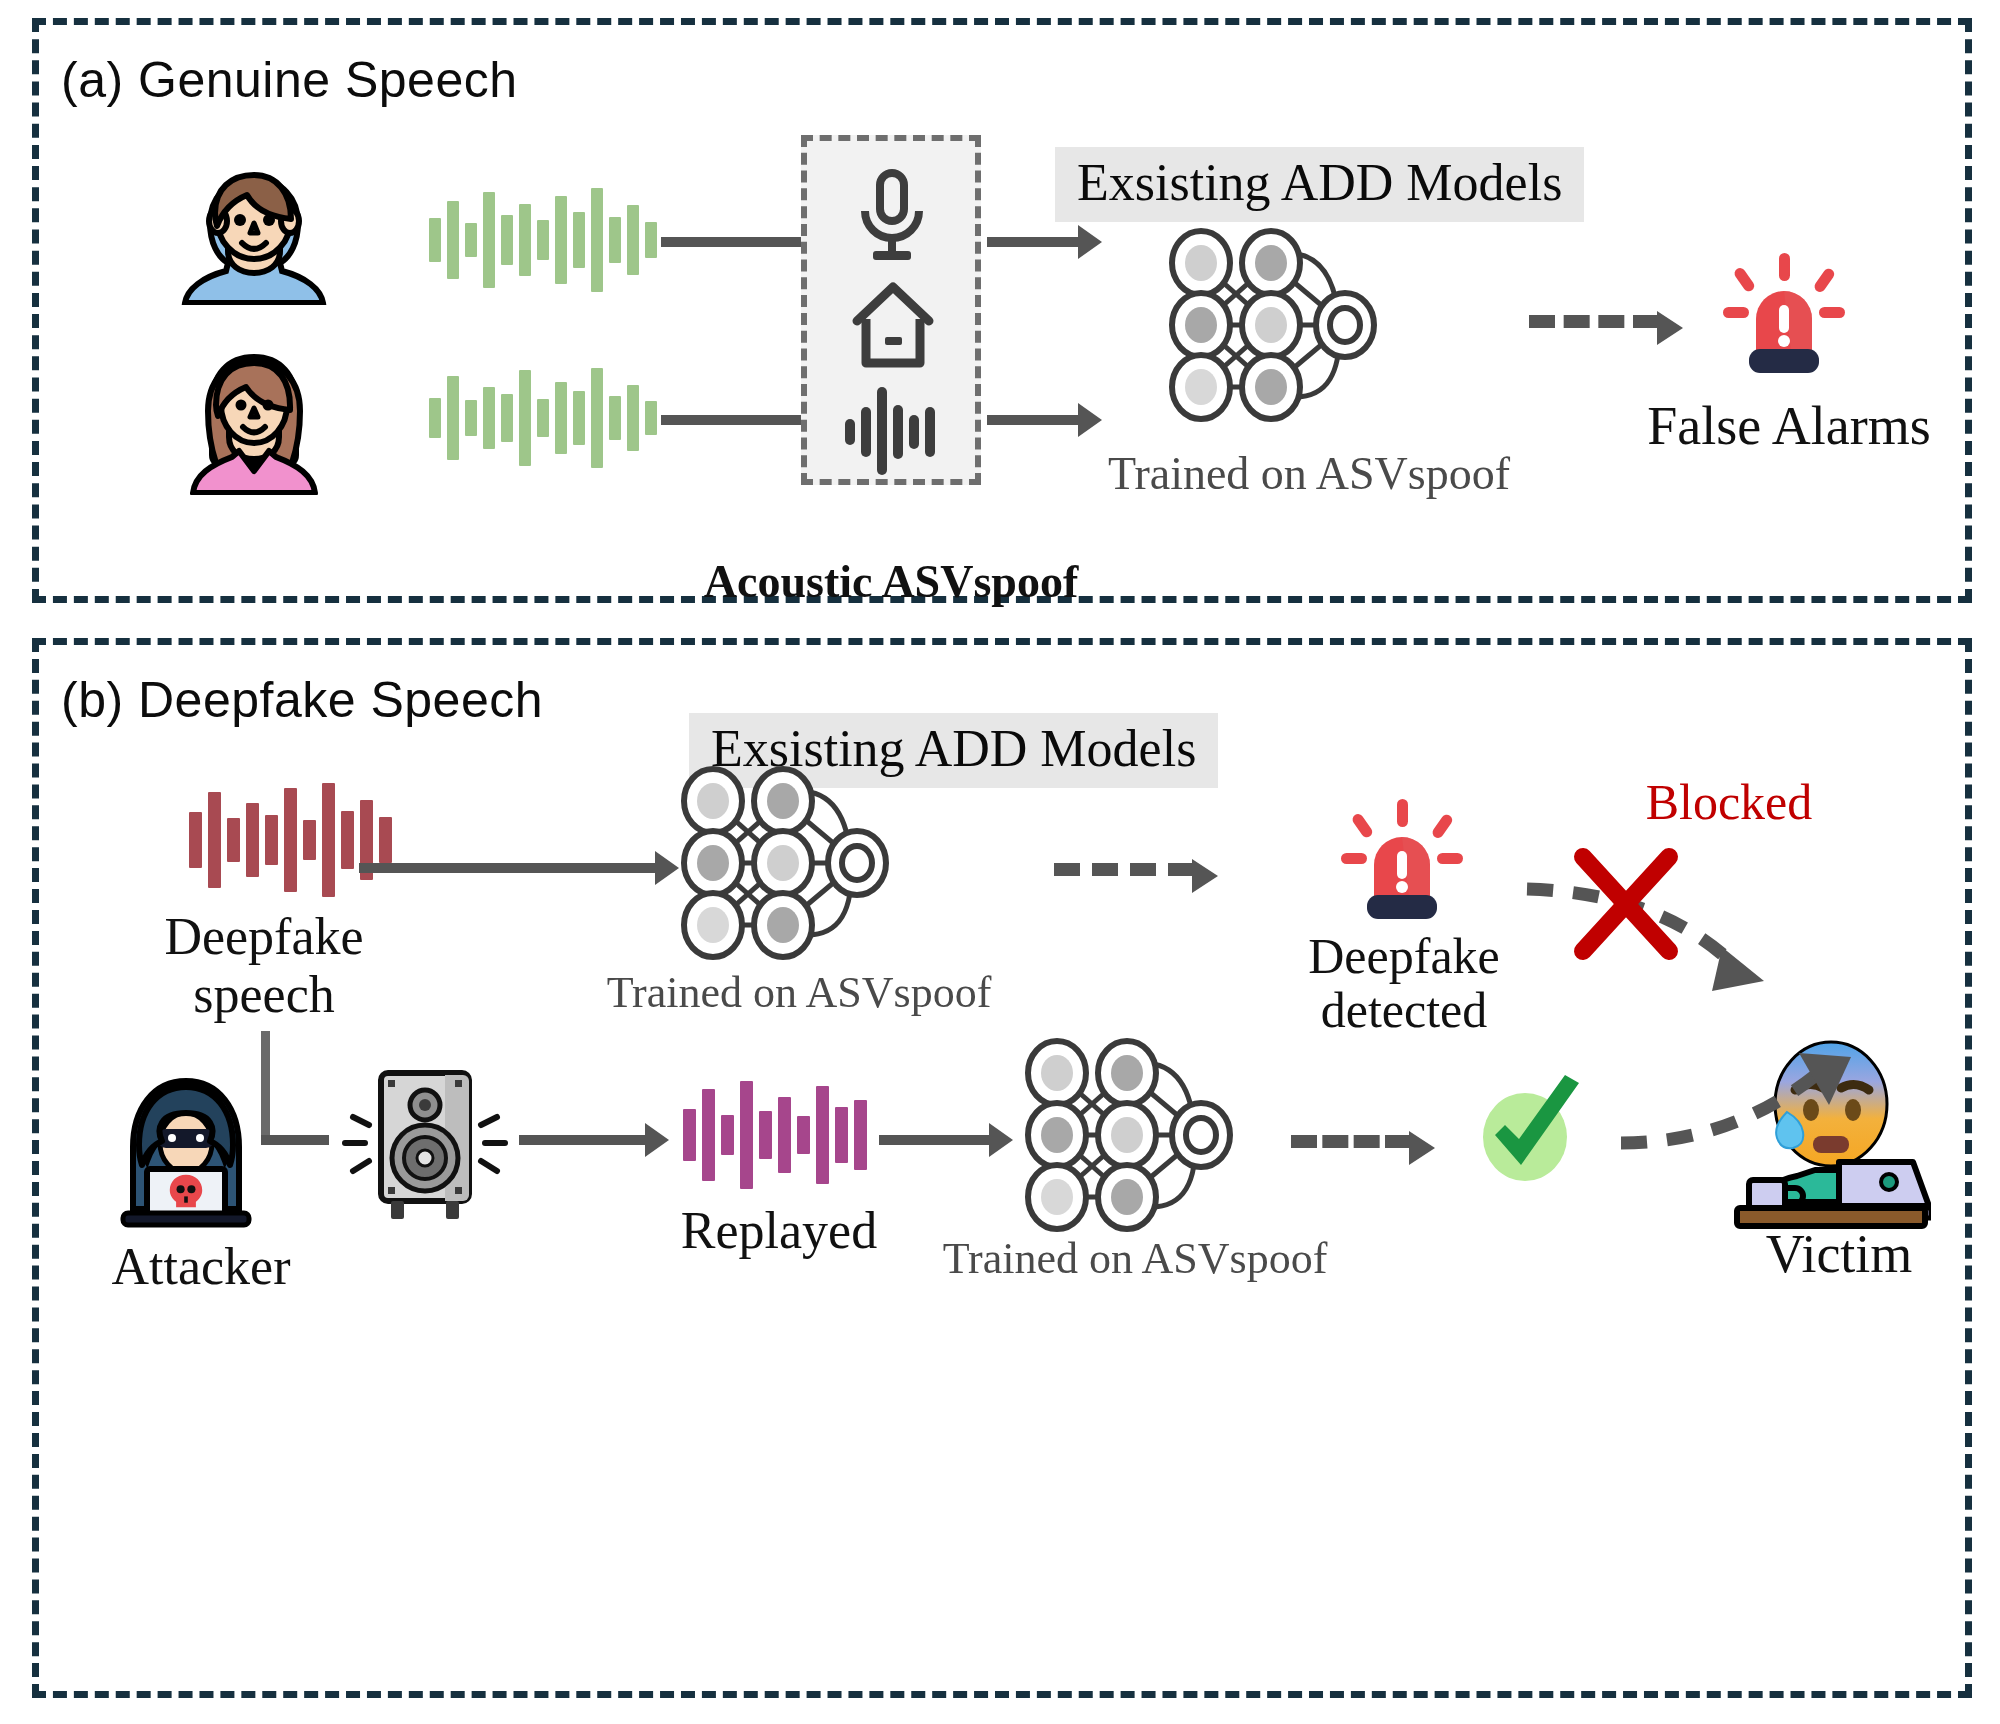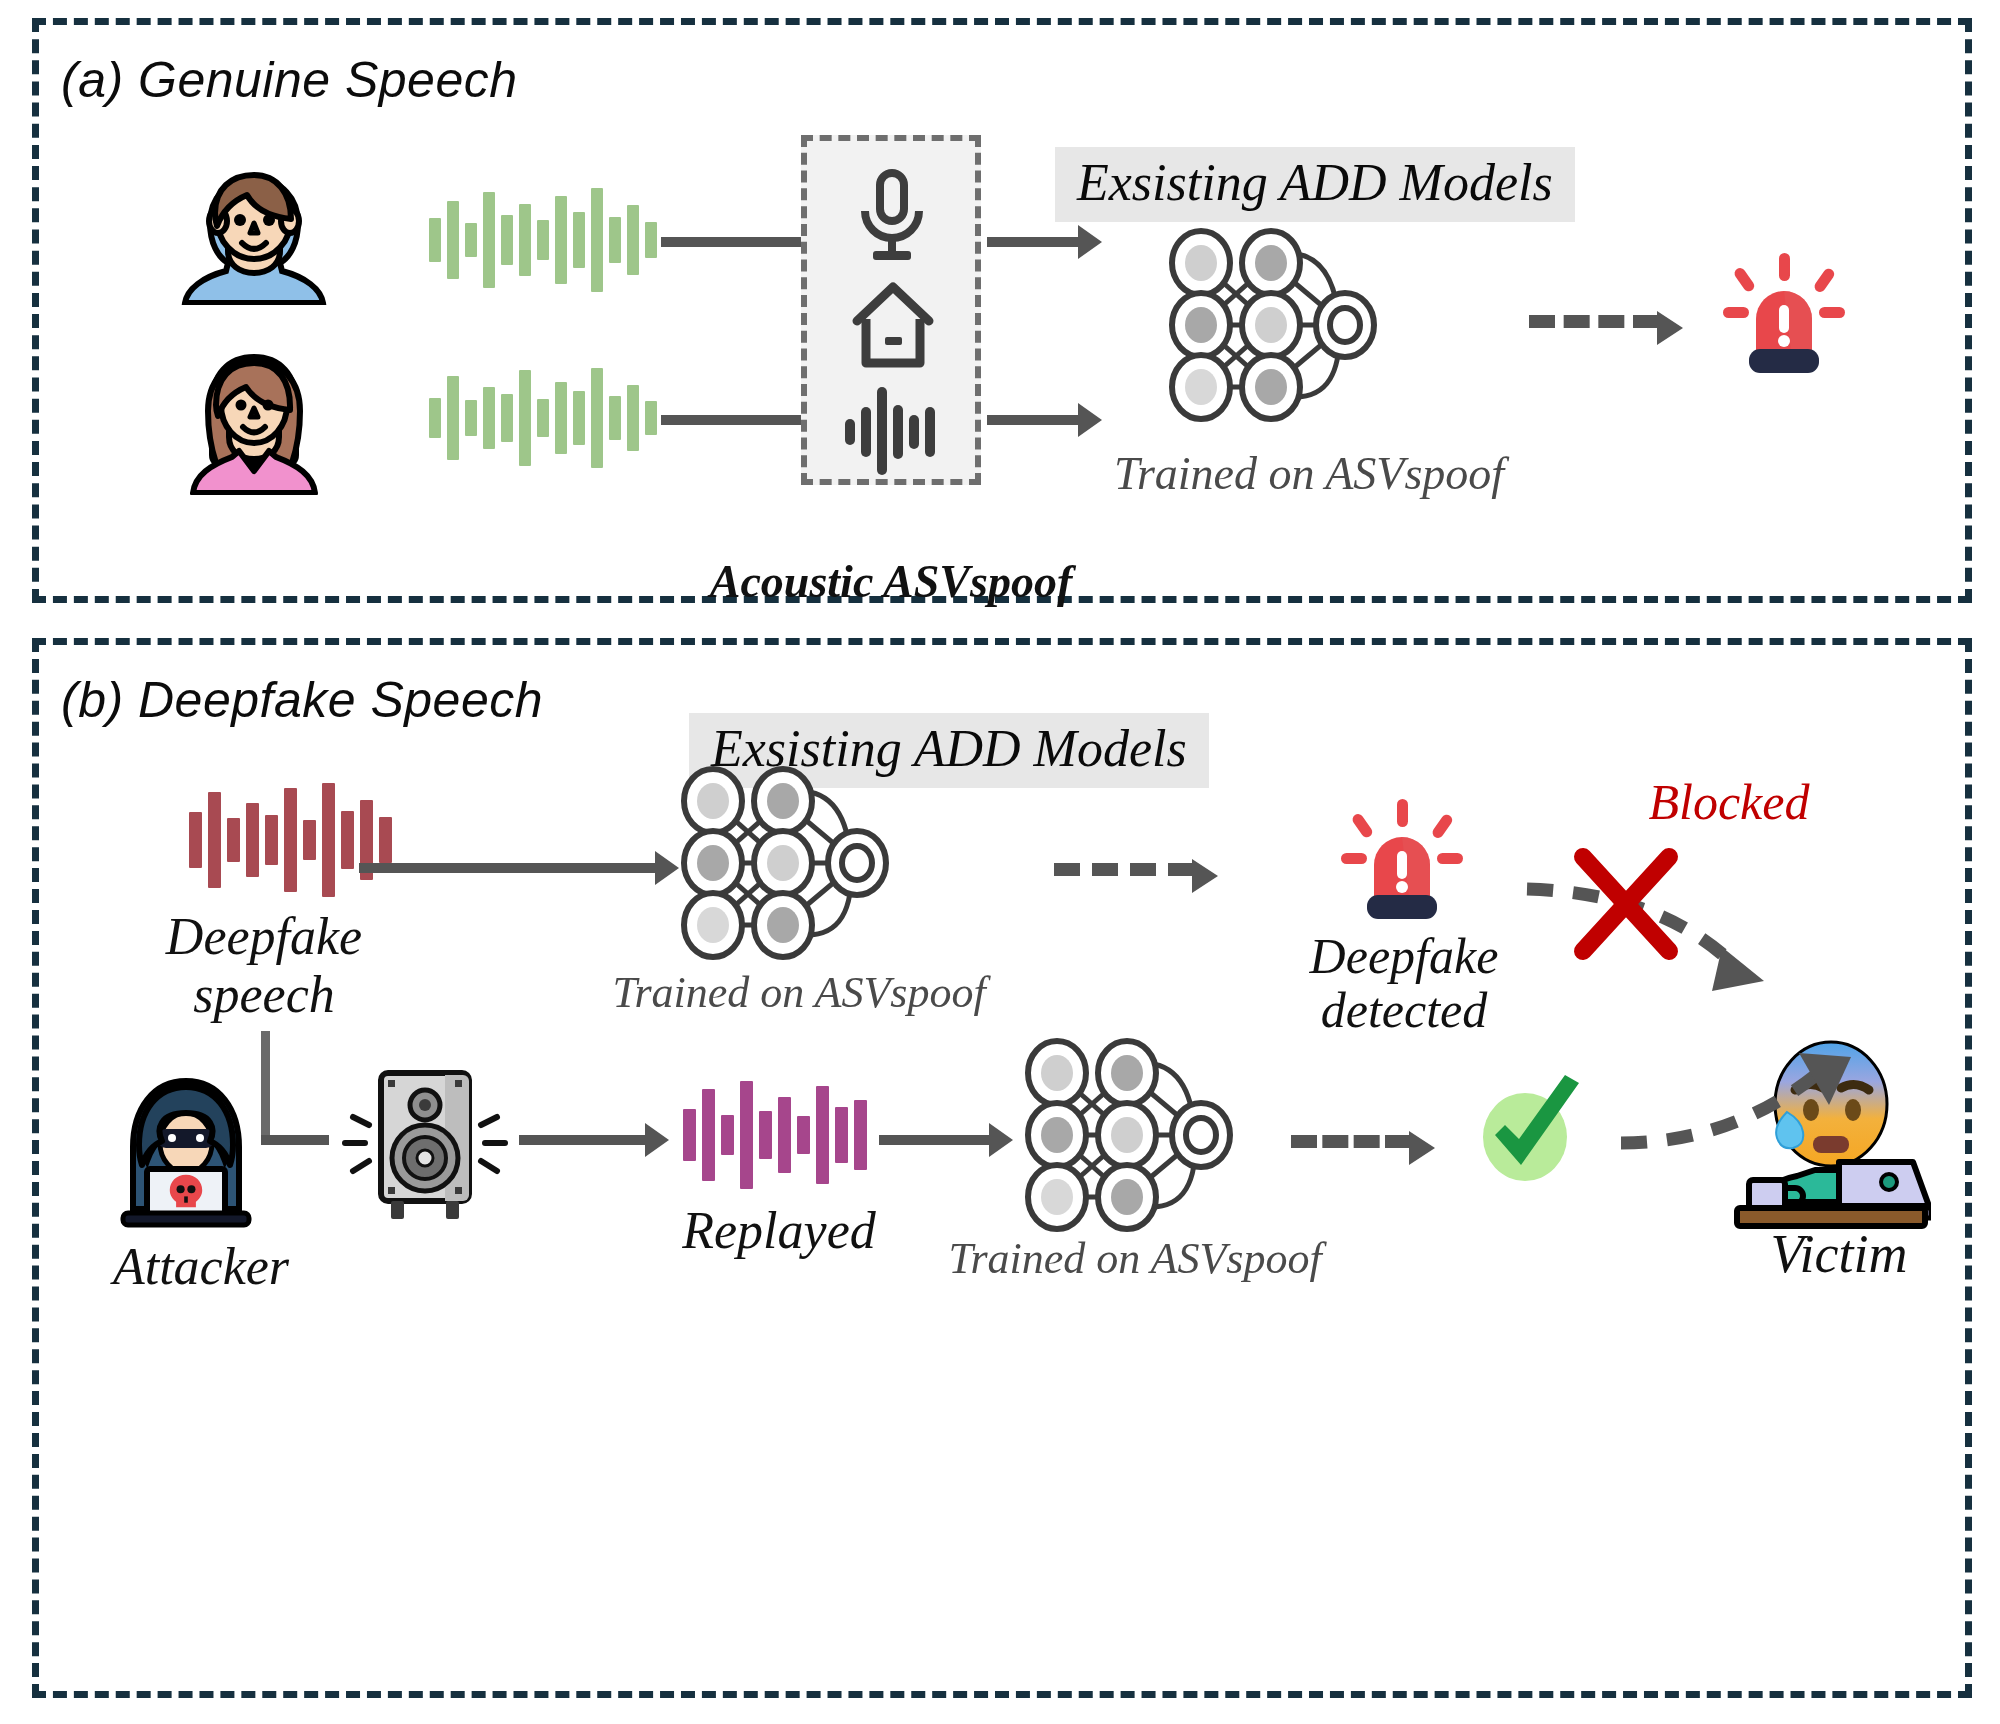--- a/index.html
+++ b/index.html
@@ -1,18 +1,18 @@
 <!DOCTYPE html>
 <html><head>
 <meta charset="utf-8">
 <style>
   html,body{margin:0;padding:0;background:#fff;}
   body{width:2000px;height:1724px;font-family:"Liberation Serif",serif;position:relative;overflow:hidden;}
 
-  .panel{position:absolute;border:7px dashed #16303f;box-sizing:border-box;background:#fff;font-style:italic;}
+  .panel{position:absolute;border:7px dashed #16303f;box-sizing:border-box;background:#fff;}
   #panel-a{left:32px;top:18px;width:1940px;height:585px;}
   #panel-b{left:32px;top:638px;width:1940px;height:1060px;}
 
   .panel-title{position:absolute;font-family:"Liberation Sans",sans-serif;font-size:50px;color:#0c0c0c;letter-spacing:.5px;white-space:nowrap;}
 
   .lbl{position:absolute;white-space:nowrap;font-family:"Liberation Serif",serif;color:#111;text-align:center;}
   .lbl-gray{color:#4a4a4a;}
   .lbl-bold{font-weight:bold;}
   .lbl-red{color:#c00000;}
 
@@ -196,20 +196,21 @@
         <rect x="100" y="56" width="26" height="11" rx="5.5"></rect>
       </g>
       <path d="M37 100V68a28 28 0 0 1 56 0v32z" fill="#e8474b"></path>
       <path d="M65 40a28 28 0 0 1 28 28v32H72z" fill="#e4565a" opacity=".55"></path>
       <rect x="30" y="98" width="70" height="24" rx="11" fill="#242b45"></rect>
       <rect x="60" y="54" width="10" height="28" rx="5" fill="#fff"></rect>
       <circle cx="65" cy="90" r="6" fill="#fff"></circle>
     </svg>
   </div>
 
+  <div class="lbl" style="left:1570px;top:370px;width:360px;font-size:54px;">False Alarms</div>
 </div>
 
 <div class="panel" id="panel-b">
 
   <div class="panel-title" style="left:22px;top:26px;">(b) Deepfake Speech</div>
 
   <div class="hdr-box" style="left:650px;top:68px;">Exsisting ADD Models</div>
 
   <div class="wave" style="left:150px;top:135px;height:120px;gap:6px;">
     <span style="width:13px;height:56px;background:#a84a52"></span>

